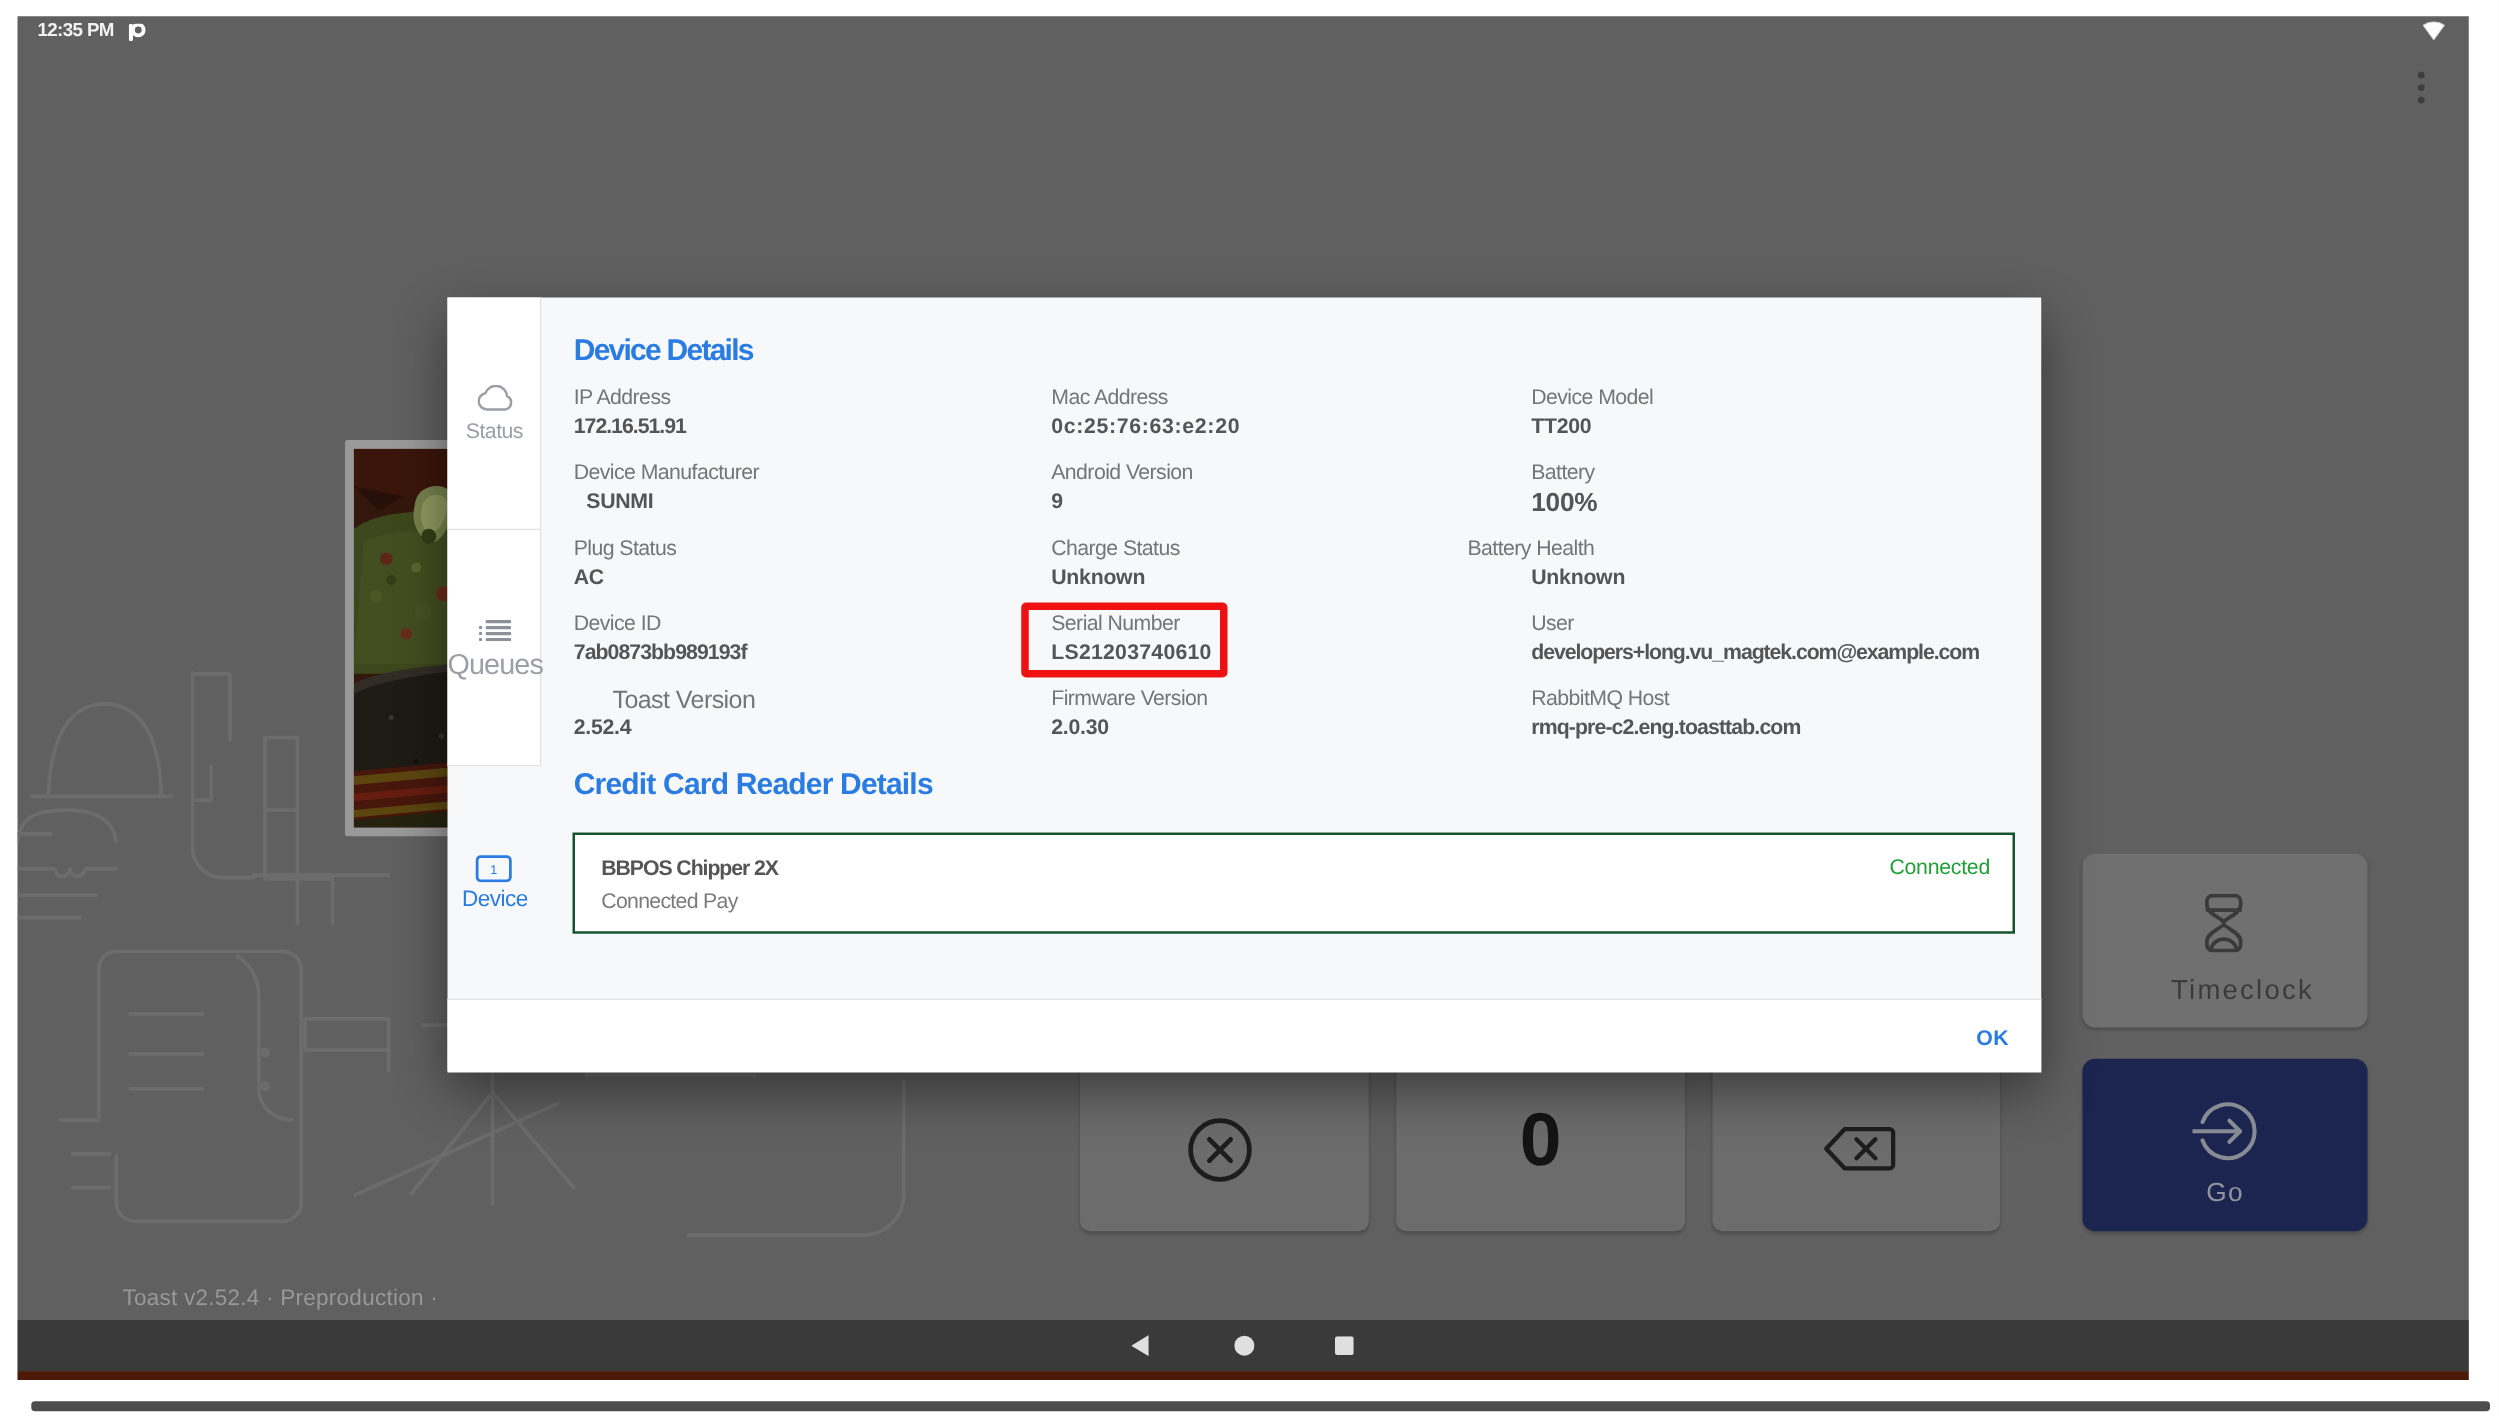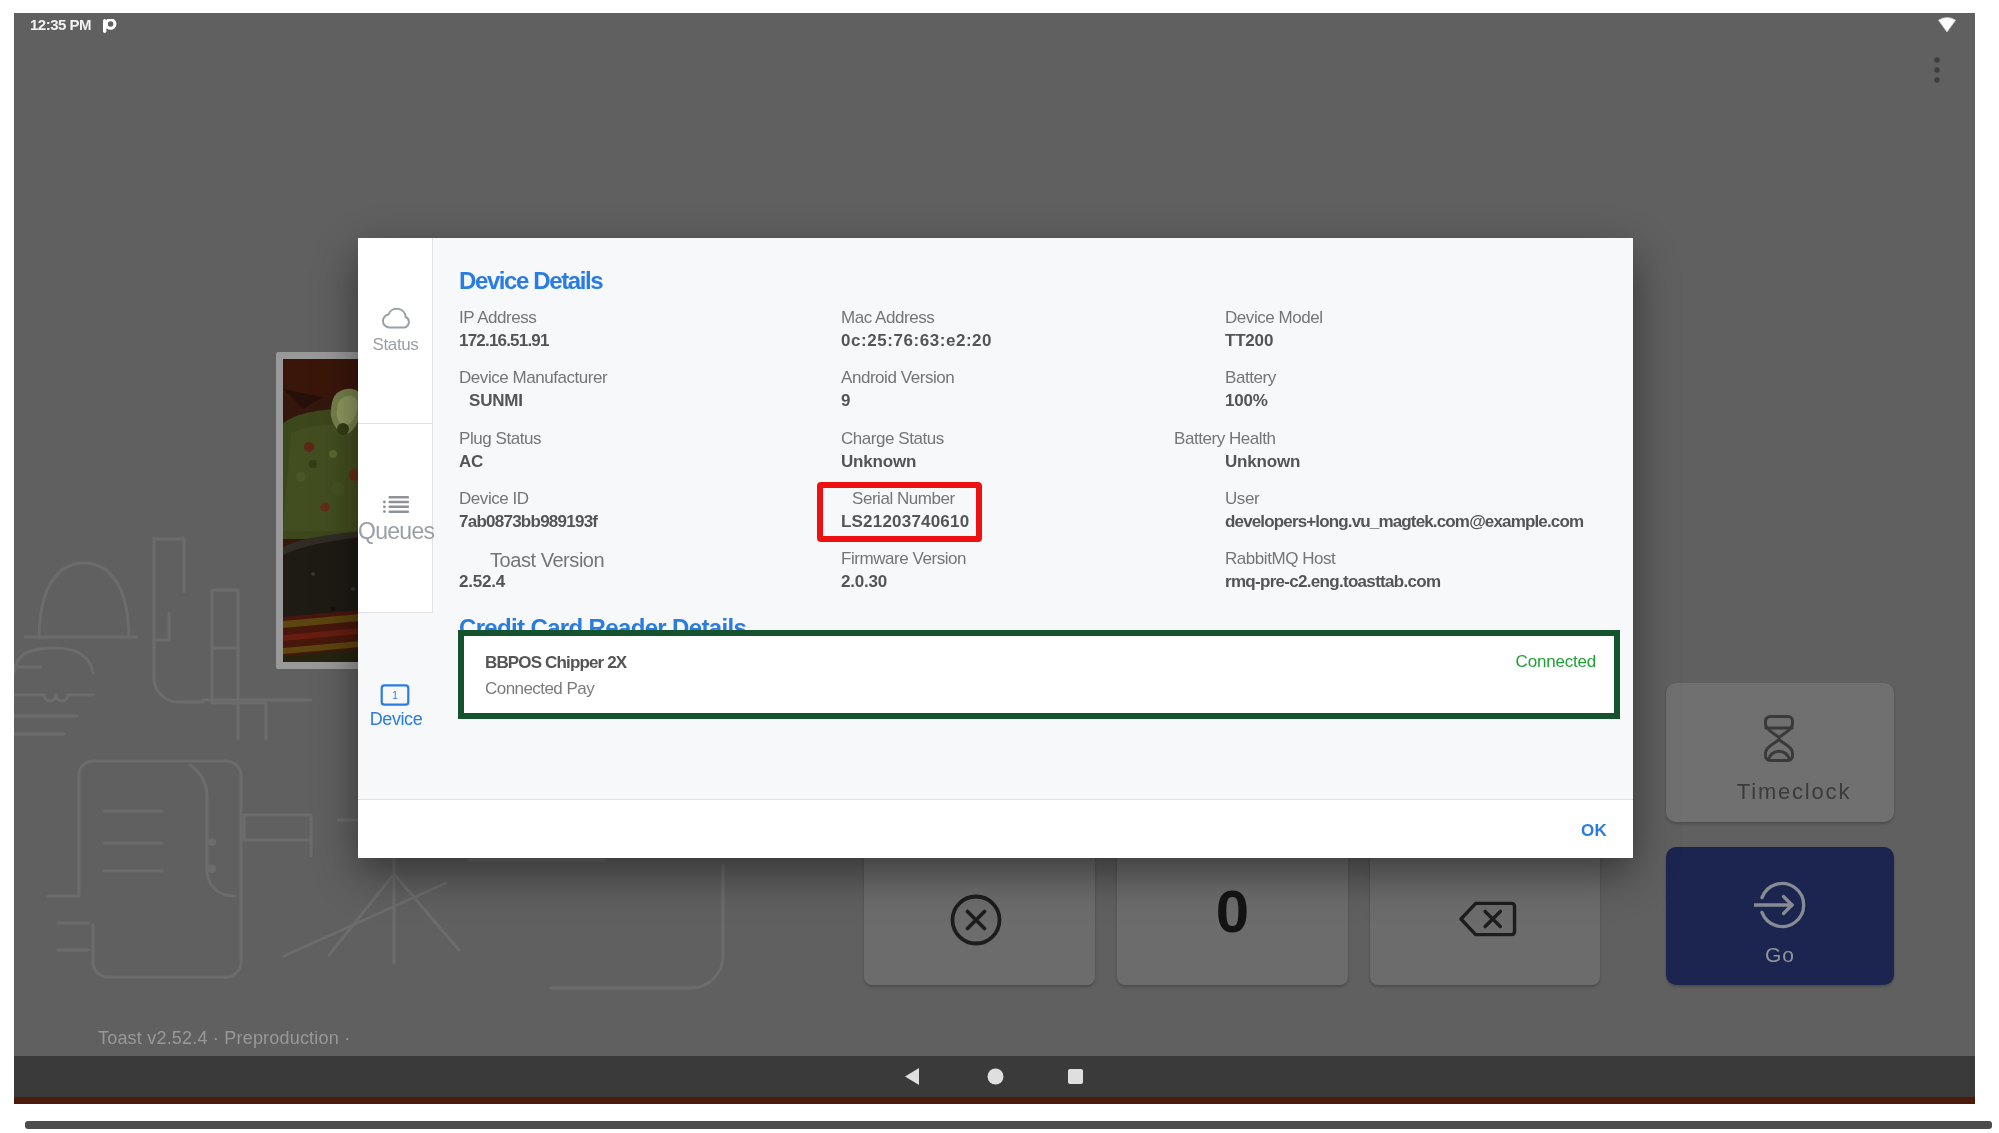--- a/index.html
+++ b/index.html
@@ -196,44 +196,44 @@
       <div class="abs" style="left:101px;top:93px;color:#555;font-size:17px;font-weight:bold;letter-spacing:-.8px;">172.16.51.91</div>
       <div class="abs" style="left:483px;top:70px;color:#757575;font-size:17px;letter-spacing:-.45px;">Mac Address</div>
       <div class="abs" style="left:483px;top:93px;color:#555;font-size:17px;font-weight:bold;letter-spacing:.55px;">0c:25:76:63:e2:20</div>
       <div class="abs" style="left:867px;top:70px;color:#757575;font-size:17px;letter-spacing:-.45px;">Device Model</div>
       <div class="abs" style="left:867px;top:93px;color:#555;font-size:17px;font-weight:bold;letter-spacing:-.2px;">TT200</div>
       <div class="abs" style="left:101px;top:130px;color:#757575;font-size:17px;letter-spacing:-.45px;">Device Manufacturer</div>
       <div class="abs" style="left:111px;top:153px;color:#555;font-size:17px;font-weight:bold;letter-spacing:-.2px;">SUNMI</div>
       <div class="abs" style="left:483px;top:130px;color:#757575;font-size:17px;letter-spacing:-.45px;">Android Version</div>
       <div class="abs" style="left:483px;top:153px;color:#555;font-size:17px;font-weight:bold;letter-spacing:-.2px;">9</div>
       <div class="abs" style="left:867px;top:130px;color:#757575;font-size:17px;letter-spacing:-.45px;">Battery</div>
-      <div class="abs" style="left:867px;top:153px;color:#555;font-size:17px;font-weight:bold;letter-spacing:-.2px;">100%</div>
+      <div class="abs" style="left:867px;top:153px;color:#555;font-size:21px;font-weight:bold;letter-spacing:-.2px;">100%</div>
       <div class="abs" style="left:101px;top:191px;color:#757575;font-size:17px;letter-spacing:-.45px;">Plug Status</div>
       <div class="abs" style="left:101px;top:214px;color:#555;font-size:17px;font-weight:bold;letter-spacing:-.2px;">AC</div>
       <div class="abs" style="left:483px;top:191px;color:#757575;font-size:17px;letter-spacing:-.45px;">Charge Status</div>
       <div class="abs" style="left:483px;top:214px;color:#555;font-size:17px;font-weight:bold;letter-spacing:-.2px;">Unknown</div>
       <div class="abs" style="left:816px;top:191px;color:#757575;font-size:17px;letter-spacing:-.45px;">Battery Health</div>
       <div class="abs" style="left:867px;top:214px;color:#555;font-size:17px;font-weight:bold;letter-spacing:-.2px;">Unknown</div>
       <div class="abs" style="left:101px;top:251px;color:#757575;font-size:17px;letter-spacing:-.45px;">Device ID</div>
       <div class="abs" style="left:101px;top:274px;color:#555;font-size:17px;font-weight:bold;letter-spacing:-.75px;">7ab0873bb989193f</div>
-      <div class="abs" style="left:483px;top:251px;color:#757575;font-size:17px;letter-spacing:-.45px;margin-left:11px;">Serial Number</div>
+      <div class="abs" style="left:483px;top:251px;color:#757575;font-size:17px;letter-spacing:-.45px;">Serial Number</div>
       <div class="abs" style="left:483px;top:274px;color:#555;font-size:17px;font-weight:bold;letter-spacing:.2px;">LS21203740610</div>
       <div class="abs" style="left:867px;top:251px;color:#757575;font-size:17px;letter-spacing:-.45px;">User</div>
       <div class="abs" style="left:867px;top:274px;color:#555;font-size:17px;font-weight:bold;letter-spacing:-.85px;">developers+long.vu_magtek.com@example.com</div>
       <div class="abs" style="left:101px;top:311px;color:#757575;font-size:20px;letter-spacing:-.45px;margin-left:31px;">Toast Version</div>
       <div class="abs" style="left:101px;top:334px;color:#555;font-size:17px;font-weight:bold;letter-spacing:-.2px;">2.52.4</div>
       <div class="abs" style="left:483px;top:311px;color:#757575;font-size:17px;letter-spacing:-.45px;">Firmware Version</div>
       <div class="abs" style="left:483px;top:334px;color:#555;font-size:17px;font-weight:bold;letter-spacing:-.2px;">2.0.30</div>
       <div class="abs" style="left:867px;top:311px;color:#757575;font-size:17px;letter-spacing:-.45px;">RabbitMQ Host</div>
       <div class="abs" style="left:867px;top:334px;color:#555;font-size:17px;font-weight:bold;letter-spacing:-.7px;">rmq-pre-c2.eng.toasttab.com</div>
     </div>
 
     <div class="abs" style="left:101px;top:376px;color:#2a7ce2;font-size:24px;font-weight:bold;letter-spacing:-.65px;">Credit Card Reader Details</div>
 
-    <div class="abs" style="left:100px;top:392px;width:1150px;height:77px;background:#fff;border:6px solid #14532d;">
+    <div class="abs" style="left:100px;top:428px;width:1150px;height:77px;background:#fff;border:2px solid #14532d;">
       <div class="abs" style="left:21px;top:17px;color:#555;font-size:17px;font-weight:bold;letter-spacing:-.85px;">BBPOS Chipper 2X</div>
       <div class="abs" style="left:21px;top:43px;color:#7b7b7b;font-size:17px;letter-spacing:-.55px;">Connected Pay</div>
       <div class="abs" style="right:18px;top:16px;color:#21a038;font-size:17px;letter-spacing:-.2px;">Connected</div>
     </div>
 
     <div class="abs" style="left:0;top:561px;width:1275px;height:58px;background:#fff;border-top:1px solid #e2e2e2;"></div>
     <div class="abs" style="left:1223px;top:583px;color:#2a7ce2;font-size:17px;font-weight:bold;letter-spacing:.3px;">OK</div>
   </div>
 
   <div class="abs" style="left:817px;top:482px;width:153px;height:48px;border:6px solid #ee1111;border-radius:4px;"></div>

